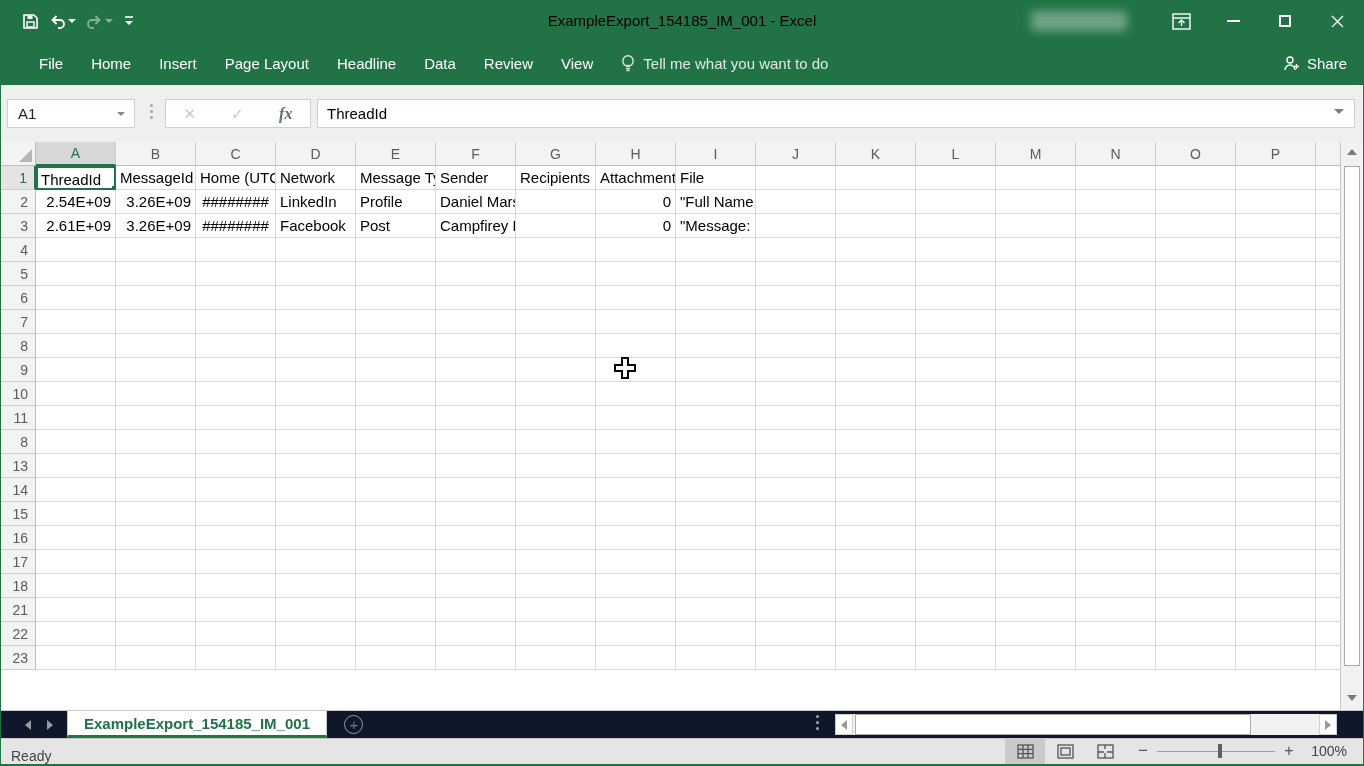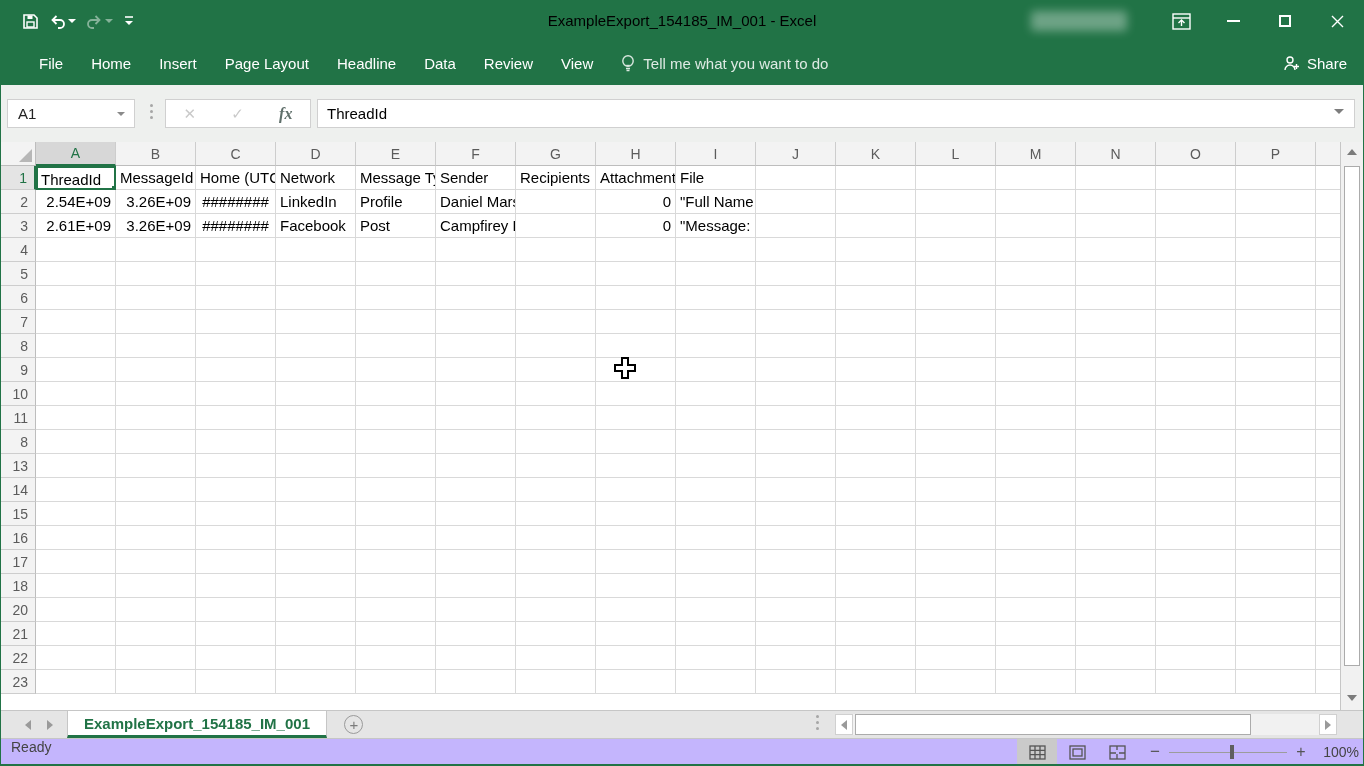--- a/index.html
+++ b/index.html
@@ -68,47 +68,47 @@
 
   
   .vscroll { position:absolute; top:142px; right:0; width:23px; height:568px; background:#f1f1f1; border-left:1px solid #c6c6c6; }
   .varrow { width:100%; height:20px; display:flex; align-items:center; justify-content:center; }
   .tri-up { width:0; height:0; border-left:5px solid transparent; border-right:5px solid transparent; border-bottom:6px solid #7b7b7b; }
   .tri-down { width:0; height:0; border-left:5px solid transparent; border-right:5px solid transparent; border-top:6px solid #7b7b7b; }
   .vthumb { position:absolute; left:3px; top:24px; width:16px; height:500px; background:#fff; border:1px solid #ababab; }
   .vscroll .bottom { position:absolute; bottom:2px; left:0; width:100%; }
 
   
-  .sheetbar { position:absolute; top:710px; left:0; width:100%; height:28px; background:#e5e5e5; border-top:1px solid #c6c6c6; display:flex; align-items:stretch; }
+  .sheetbar { position:absolute; top:710px; left:0; width:100%; height:28px; background:#0f172a; border-top:1px solid #c6c6c6; display:flex; align-items:stretch; }
   .snav { display:flex; align-items:center; gap:16px; padding:0 14px 0 24px; }
   .tri-l { width:0; height:0; border-top:5px solid transparent; border-bottom:5px solid transparent; border-right:6px solid #9a9a9a; }
   .tri-r { width:0; height:0; border-top:5px solid transparent; border-bottom:5px solid transparent; border-left:6px solid #9a9a9a; }
   .sheettab { background:#fff; border-left:1px solid #c6c6c6; border-right:1px solid #c6c6c6; border-bottom:3px solid #217346; display:flex; align-items:center; padding:0 16px; font-size:15px; font-weight:bold; color:#217346; }
   .addsheet { width:30px; display:flex; align-items:center; justify-content:center; margin-left:12px; }
   .addsheet .circle { width:19px; height:19px; border:1px solid #9a9a9a; border-radius:50%; color:#7b7b7b; font-size:15px; line-height:17px; text-align:center; }
   .hdots { position:absolute; left:815px; top:4px; width:4px; display:flex; flex-direction:column; gap:3px; }
   .hdots i { width:3px; height:3px; background:#a6a6a6; border-radius:50%; }
   .hscroll { position:absolute; left:834px; right:26px; top:3px; height:21px; background:#f1f1f1; display:flex; align-items:center; }
   .harrow { width:18px; height:21px; background:#fff; border:1px solid #d0d0d0; display:flex; align-items:center; justify-content:center; }
   .htrack { position:relative; flex:1; height:21px; }
   .hthumb { position:absolute; left:2px; top:0; width:396px; height:21px; background:#fff; border:1px solid #ababab; }
   .hscroll .right-arrow { margin-left:auto; }
 
   
-  .statusbar { position:absolute; top:738px; left:0; width:100%; height:26px; background:#c4b5fd; border-top:1px solid #c6c6c6; display:flex; align-items:flex-start; font-size:14px; color:#444; }
+  .statusbar { position:absolute; top:738px; left:0; width:100%; height:26px; background:#e5e5e5; border-top:1px solid #c6c6c6; display:flex; align-items:flex-end; font-size:14px; color:#444; }
   .statusbar .ready { padding-left:10px; }
   .sb-right { margin-left:auto; display:flex; align-items:center; }
   .viewbtn { width:40px; height:26px; display:flex; align-items:center; justify-content:center; }
   .viewbtn.active { background:#cacaca; }
   .zoomout { margin:0 6px 0 10px; font-size:17px; color:#555; width:16px; text-align:center; }
   .zoomin { margin:0 8px 0 6px; font-size:16px; color:#555; width:16px; text-align:center; }
   .slider { position:relative; width:118px; height:14px; }
   .slider .track { position:absolute; left:0; right:0; top:7px; height:1px; background:#9c9c9c; }
   .slider .handle { position:absolute; left:52%; top:0; width:4px; height:14px; background:#5f5f5f; }
-  .zoomlabel { margin-right:4px; width:42px; text-align:right; }
+  .zoomlabel { margin-right:16px; width:42px; text-align:right; }
 
   svg { display:block; }
 </style>
 </head>
 <body>
 
 <div class="titlebar">
   <div class="qat">
     <div class="btn">
       <span>
@@ -616,40 +616,20 @@
       <div class="cell"></div>
       <div class="cell"></div>
       <div class="cell"></div>
       <div class="cell"></div>
       <div class="cell"></div>
       <div class="cell"></div>
       <div class="cell"></div>
       <div class="cell partial"></div>
     </div>
     <div class="grow">
-      <div class="rowhead">20</div>
-      <div class="cell"></div>
-      <div class="cell"></div>
-      <div class="cell"></div>
-      <div class="cell"></div>
-      <div class="cell"></div>
-      <div class="cell"></div>
-      <div class="cell"></div>
-      <div class="cell"></div>
-      <div class="cell"></div>
-      <div class="cell"></div>
-      <div class="cell"></div>
-      <div class="cell"></div>
-      <div class="cell"></div>
-      <div class="cell"></div>
-      <div class="cell"></div>
-      <div class="cell"></div>
-      <div class="cell partial"></div>
-    </div>
-    <div class="grow">
       <div class="rowhead">21</div>
       <div class="cell"></div>
       <div class="cell"></div>
       <div class="cell"></div>
       <div class="cell"></div>
       <div class="cell"></div>
       <div class="cell"></div>
       <div class="cell"></div>
       <div class="cell"></div>
       <div class="cell"></div>

